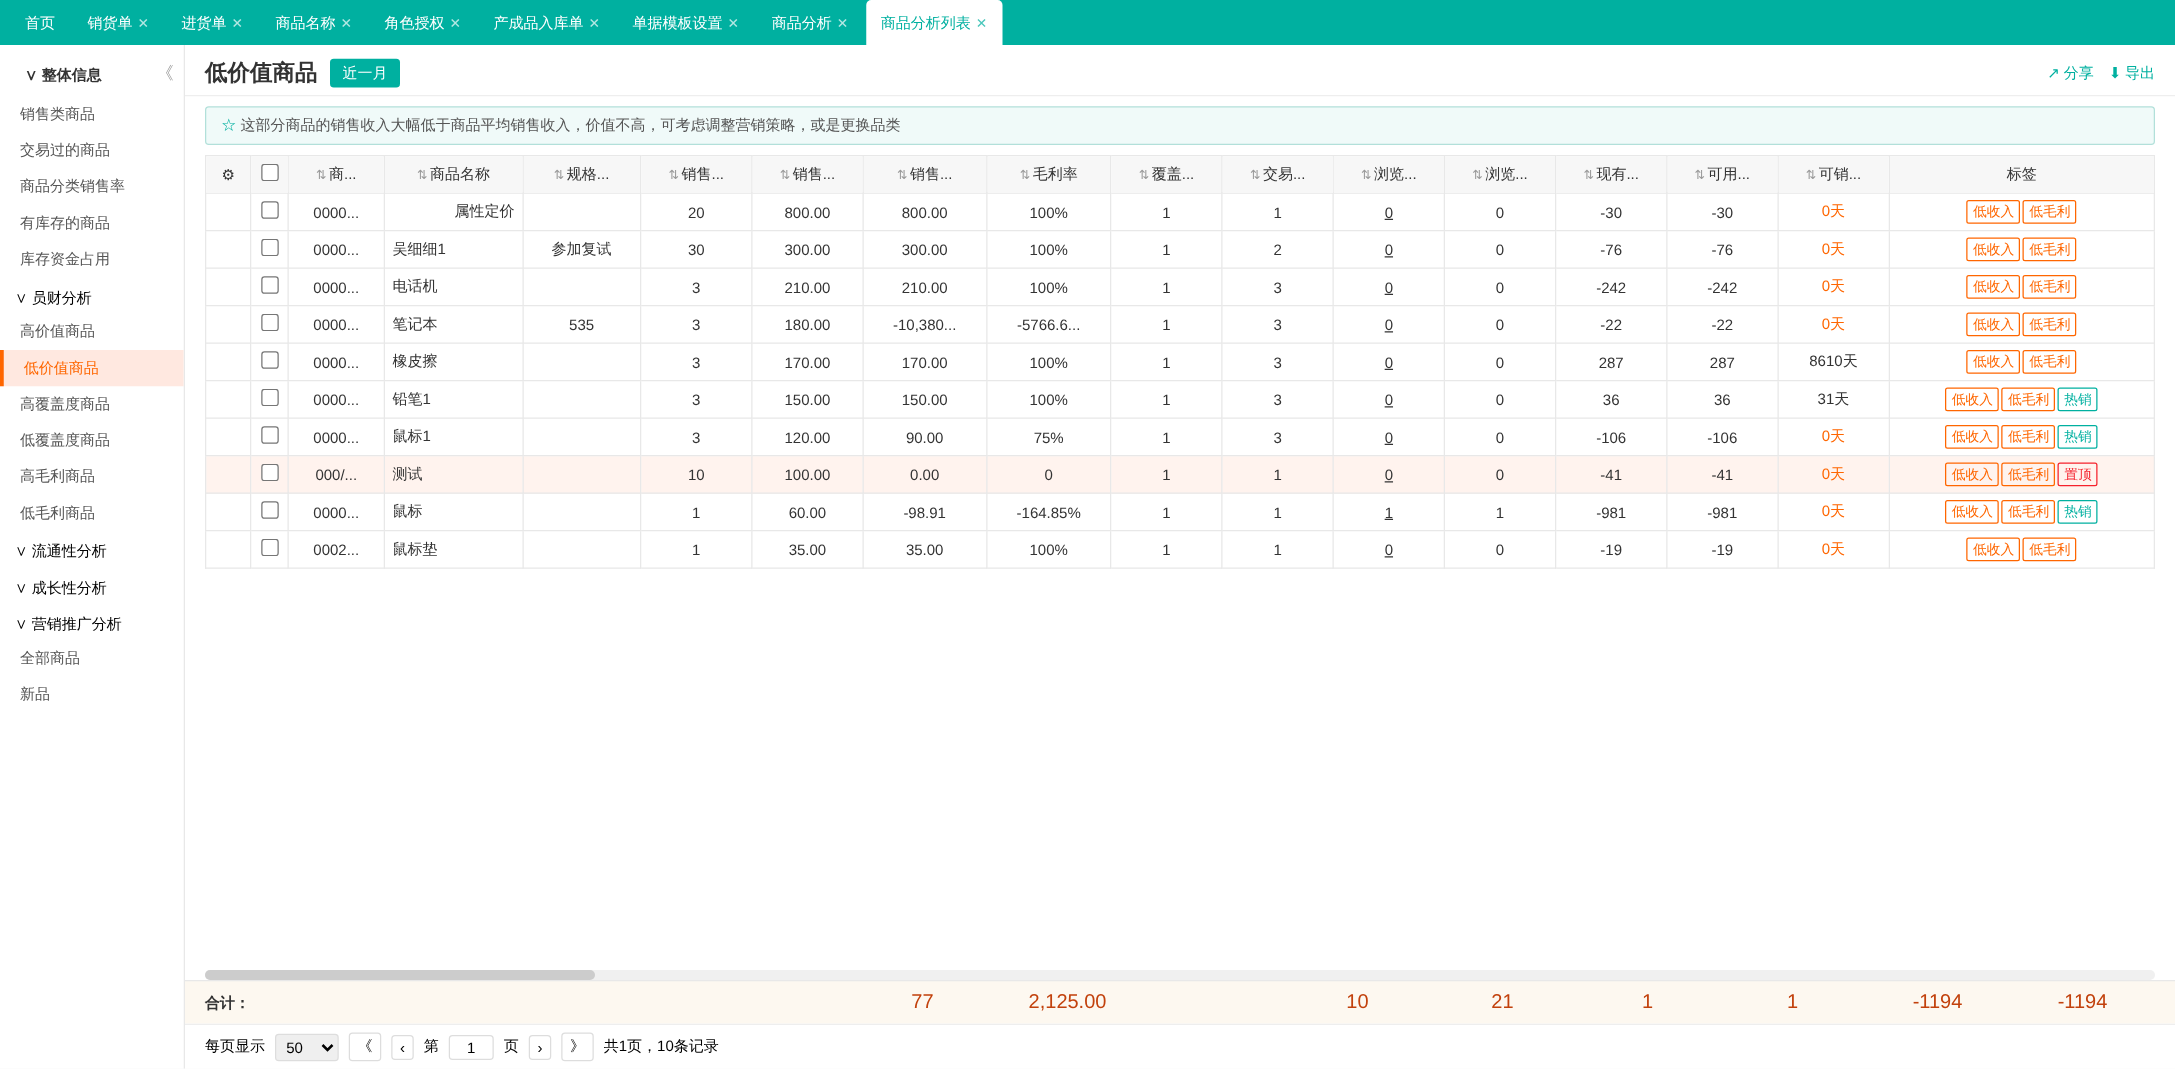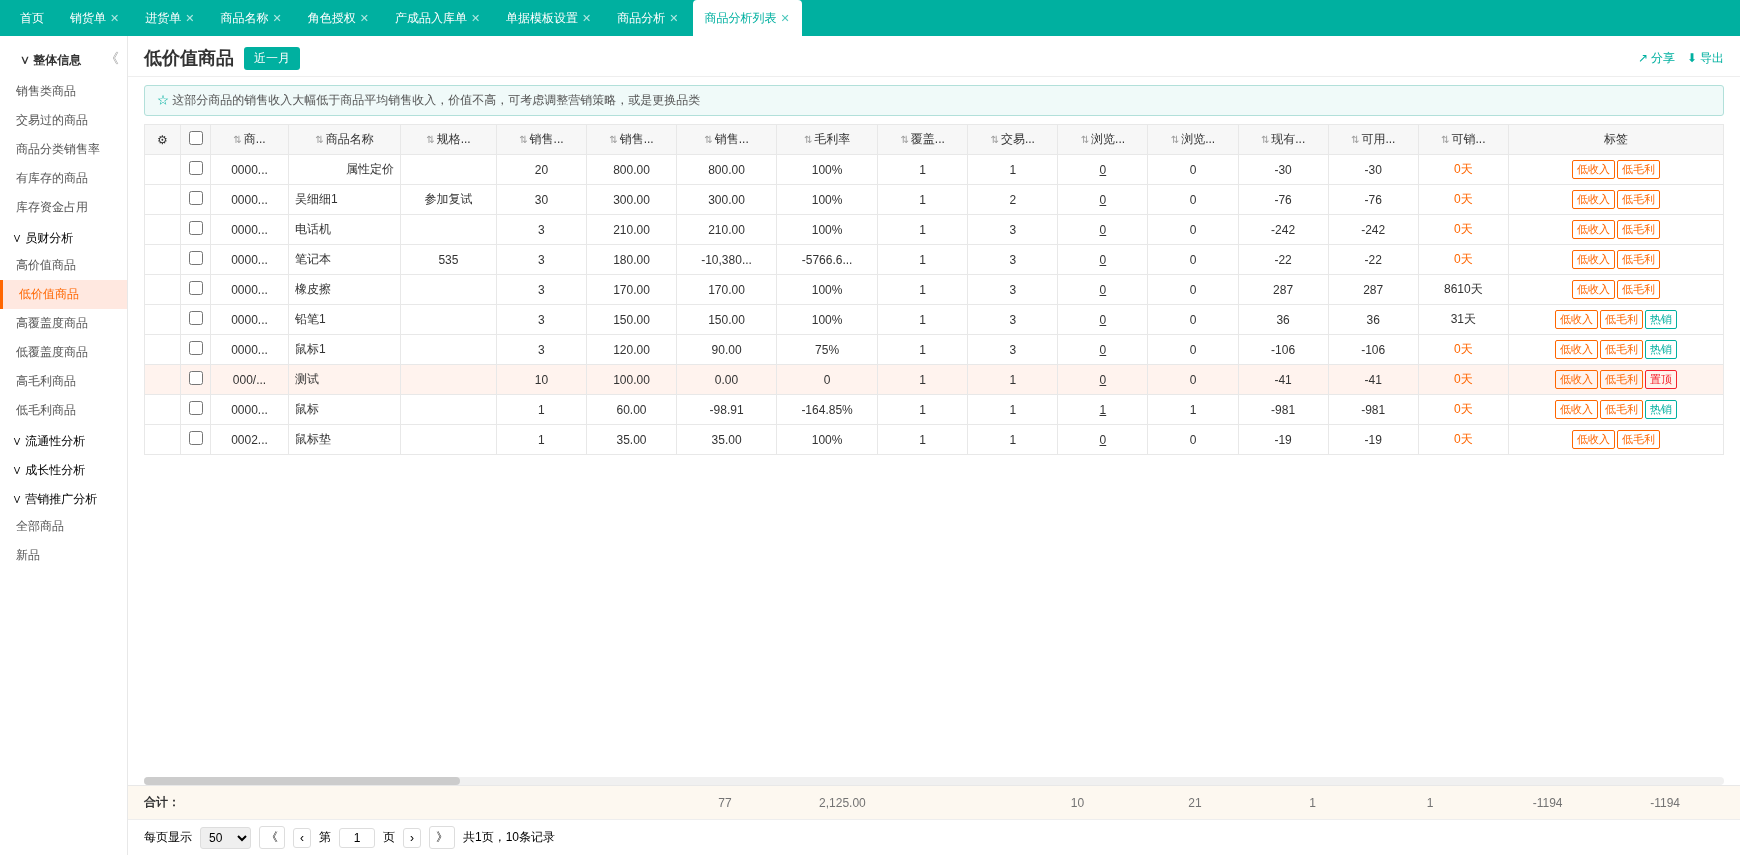--- a/index.html
+++ b/index.html
@@ -33,21 +33,21 @@
     .nav-tab .close-icon { font-size: 11px; opacity: 0.7; }
 
     
     .main-layout {
       display: flex;
       height: calc(100vh - 36px);
     }
 
     
     .sidebar {
-      width: 128px;
+      width: 148px;
       background: #fff;
       border-right: 1px solid #e8e8e8;
       overflow-y: auto;
       flex-shrink: 0;
     }
     .sidebar-group-title {
       padding: 8px 12px 4px;
       color: #333;
       font-weight: bold;
       font-size: 12px;
@@ -200,22 +200,22 @@
     }
     .footer-label { color: #333; font-weight: bold; margin-right: 16px; }
     .footer-values {
       display: flex;
       gap: 0;
       flex: 1;
     }
     .footer-val {
       flex: 1;
       text-align: center;
-      font-size: 12px;
-      color: #737373;
+      font-size: 16px;
+      color: #c2410c;
     }
 
     
     .pagination-bar {
       display: flex;
       align-items: center;
       padding: 6px 16px;
       gap: 8px;
       border-top: 1px solid #eee;
       background: #fff;

